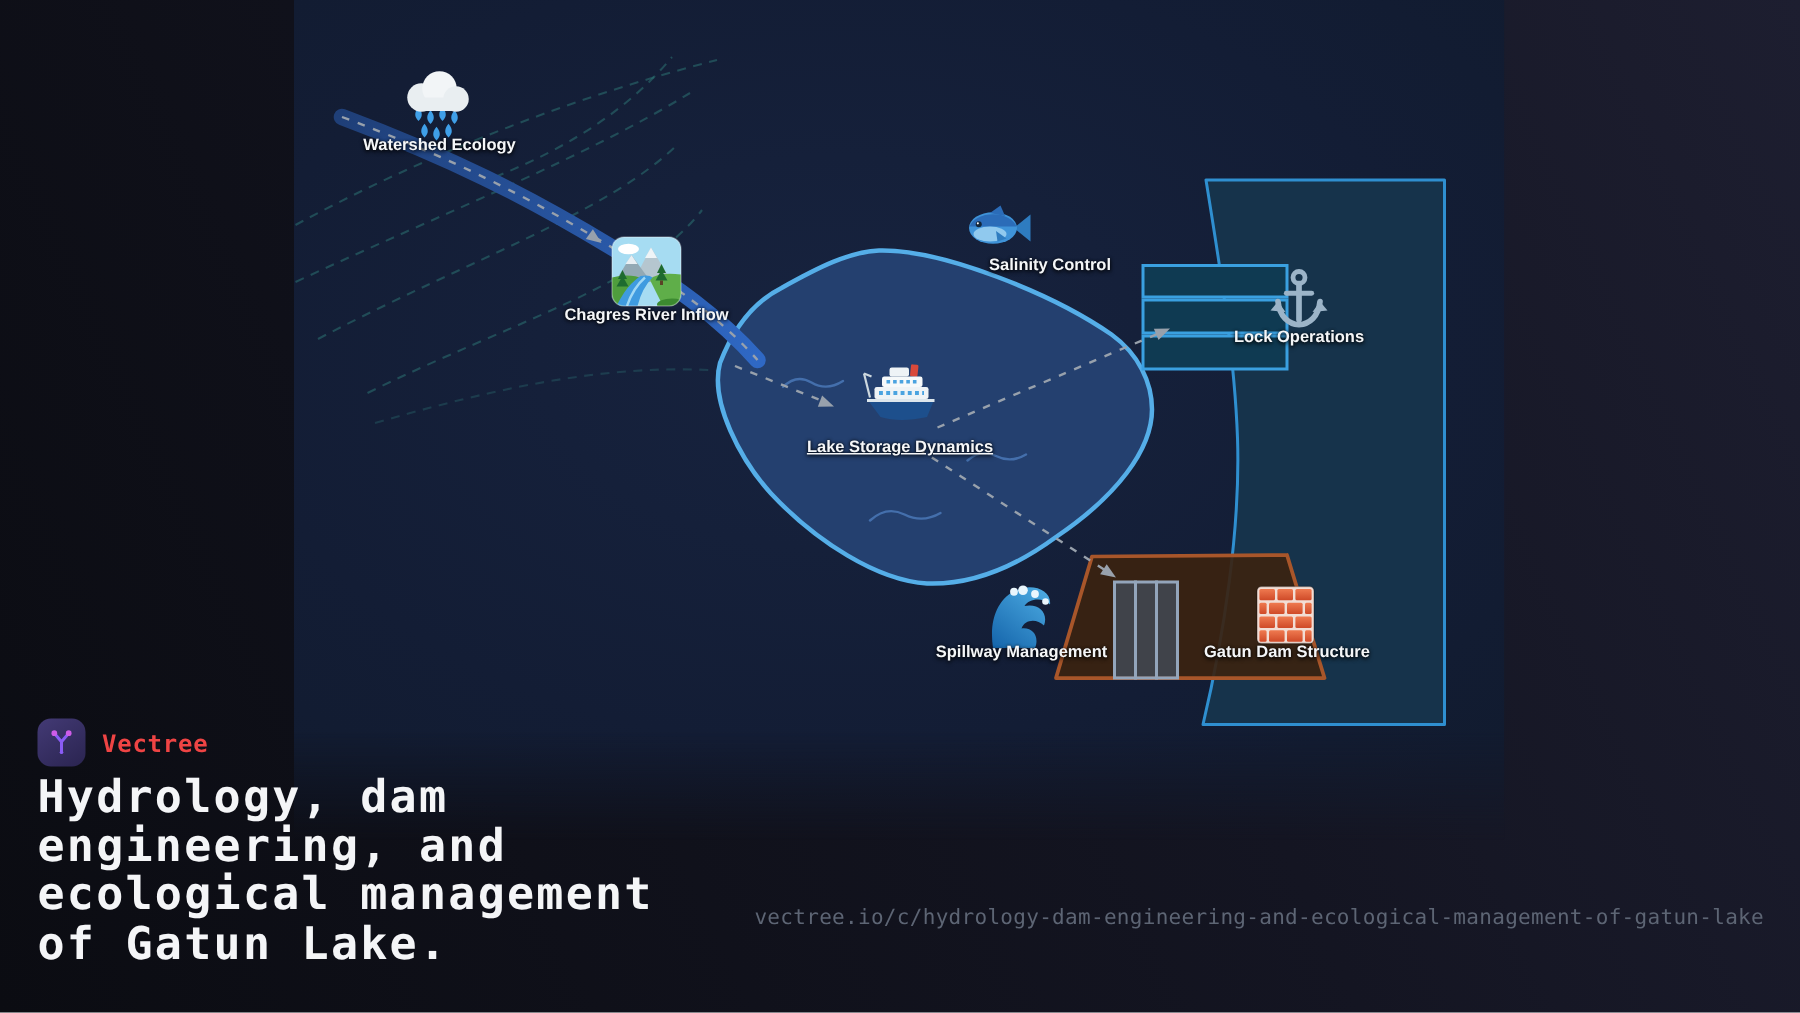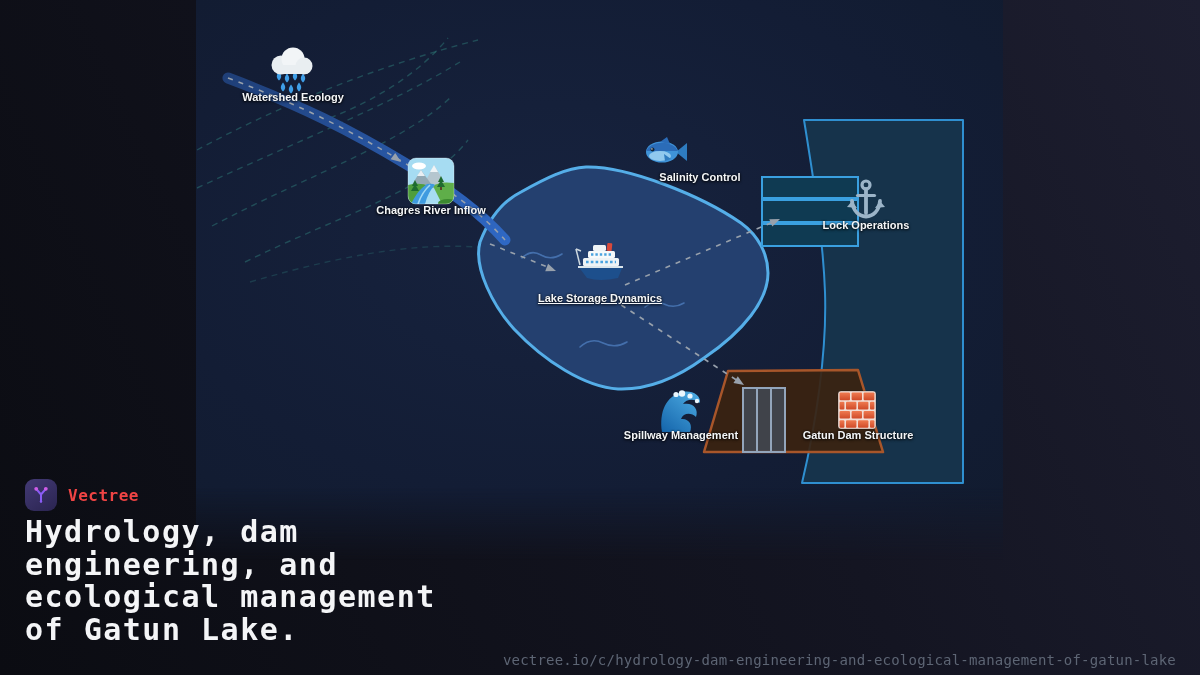--- a/index.html
+++ b/index.html
@@ -42,21 +42,21 @@
     font-family:"DejaVu Sans Mono", monospace; font-weight:bold;
     font-size:16px; letter-spacing:.5px; color:#ef4444;
   }
   .page-title {
     position:absolute; left:25px; top:516px;
     font-family:"DejaVu Sans Mono", monospace; font-weight:bold;
     font-size:30px; line-height:32.5px; letter-spacing:1.5px; color:#f4f5f7;
     white-space:nowrap;
   }
   .canonical-url {
-    position:absolute; right:24px; top:652px;
+    position:absolute; right:24px; top:604px;
     font-family:"DejaVu Sans Mono", monospace;
     font-size:14px; letter-spacing:.2px; color:#5d6574;
   }
 </style>
 </head>
 <body>
 
 <div class="stage"></div>
 
 <svg class="canvas" viewBox="0 0 1200 675">

